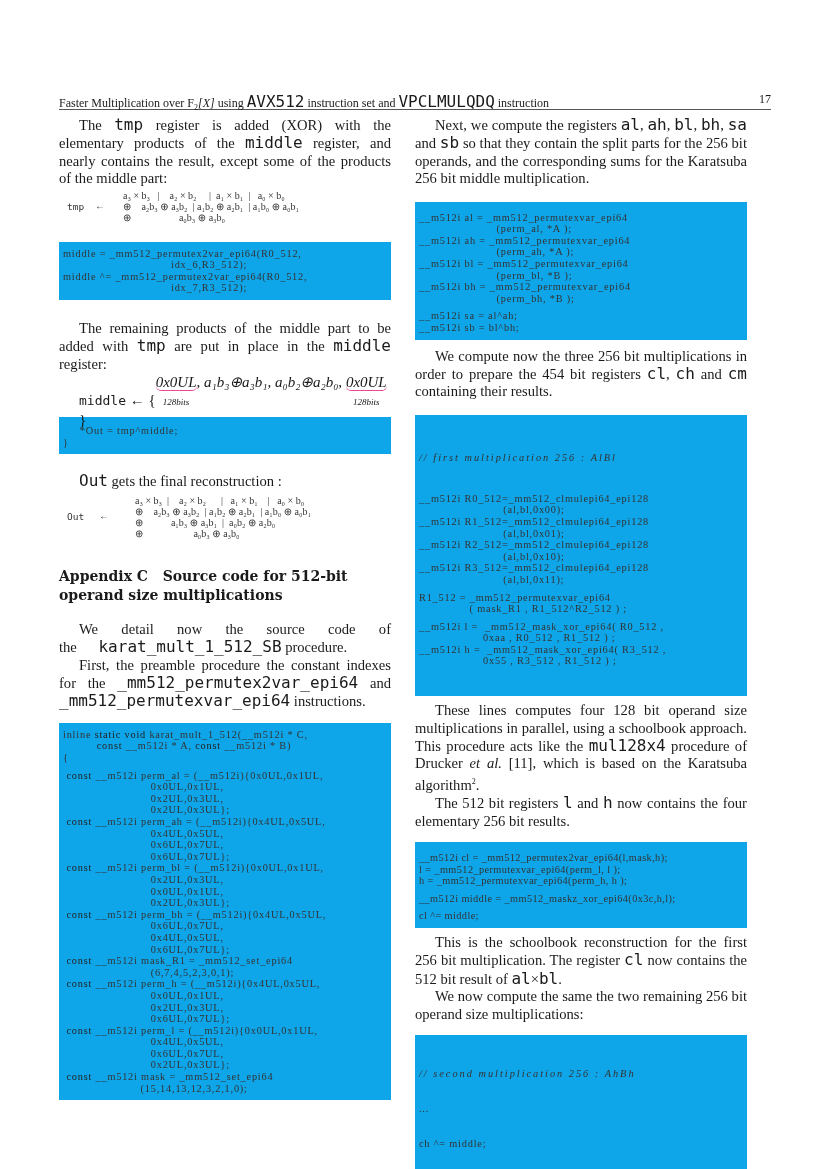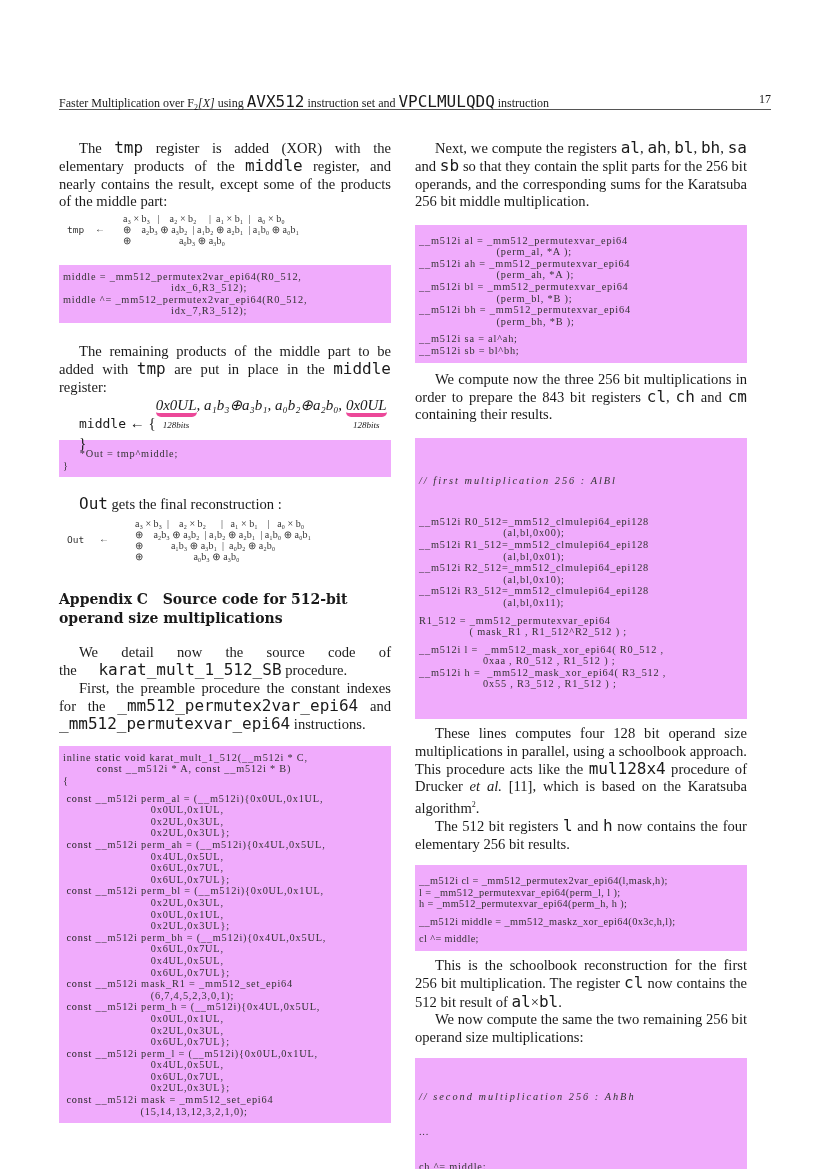--- a/index.html
+++ b/index.html
@@ -3,34 +3,34 @@
 <meta charset="utf-8">
 <style>
   html, body { margin: 0; padding: 0; background: #ffffff; }
   body { width: 827px; height: 1169px; position: relative; overflow: hidden;
          font-family: "DejaVu Serif", "Liberation Serif", serif; color: #1a1a1a; }
   .header { position: absolute; left: 59px; top: 91px; width: 712px; height: 18px;
             border-bottom: 1px solid #555; font-size: 11px; }
   .header .title { position: absolute; left: 0; top: 1px; font-family: "Liberation Serif", serif; font-size: 12px; }
   .header .pnum { position: absolute; right: 0; top: 1px; font-family: "Liberation Serif", serif; font-size: 12px; text-align: center; }
   .tt { font-family: "DejaVu Sans Mono", "Liberation Mono", monospace; font-size: 16px; }
-  .col { position: absolute; top: 139px; width: 332px; }
+  .col { position: absolute; top: 116px; width: 332px; }
   .col.left { left: 59px; }
   .col.right { left: 415px; }
   p.txt { margin: 0; font-family: "Liberation Serif", serif; font-size: 14.6px; line-height: 17.4px; text-align: justify; }
   p.indent { text-indent: 20px; }
-  .code { background: #f0abfc; margin: 0; padding: 6px 4px; font-family: "Liberation Serif", serif;
+  .code { background: #0ea5e9; margin: 0; padding: 6px 4px; font-family: "Liberation Serif", serif;
           font-size: 10.3px; line-height: 11.6px; letter-spacing: 0.8px; white-space: pre; color: #333; }
   .code b { font-weight: normal; color: #222; }
   .math { font-family: "Liberation Serif", serif; font-size: 10px; color: #333; white-space: pre; line-height: 11.4px; }
   .math .lbl { font-family: "DejaVu Sans Mono", monospace; font-size: 9.5px; }
   h3.appx { margin: 0; font-family: "DejaVu Serif", serif; font-weight: bold; font-size: 14px; line-height: 19px; }
   .brace-line { font-family: "Liberation Serif", serif; font-size: 15px; line-height: 18px; }
   .under { display: inline-block; text-align: center; }
-  .under .u { border-bottom: 4px solid #ec4899; border-radius: 0 0 5px 5px; font-style: italic; }
+  .under .u { border-bottom: 1px solid #ec4899; border-radius: 0 0 5px 5px; font-style: italic; }
   .under .sub { display: block; font-size: 9px; font-style: italic; margin-top: 2px; }
   sup { font-size: 8px; }
 </style>
 </head>
 <body>
 
 <div class="header">
   <span class="title"><span>Faster Multiplication over F</span><sub style="font-size:8px">2</sub><i>[X]</i><span> using </span><span class="tt">AVX512</span><span> instruction set and </span><span class="tt">VPCLMULQDQ</span><span> instruction</span></span>
   <span class="pnum">17</span>
 </div>
@@ -78,21 +78,21 @@
 
   <div class="code" id="code3-left" style="margin-top:12px;"><div><span>inline </span><b>static void</b><span> karat_mult_1_512(__m512i * C,</span></div><div><span>          </span><b>const</b><span> __m512i * A, </span><b>const</b><span> __m512i * B)</span></div><div>{</div><div style="height: 6px;"></div><div><span> </span><b>const</b><span> __m512i perm_al = (__m512i){0x0UL,0x1UL,</span></div><div>                          0x0UL,0x1UL,</div><div>                          0x2UL,0x3UL,</div><div>                          0x2UL,0x3UL};</div><div><span> </span><b>const</b><span> __m512i perm_ah = (__m512i){0x4UL,0x5UL,</span></div><div>                          0x4UL,0x5UL,</div><div>                          0x6UL,0x7UL,</div><div>                          0x6UL,0x7UL};</div><div><span> </span><b>const</b><span> __m512i perm_bl = (__m512i){0x0UL,0x1UL,</span></div><div>                          0x2UL,0x3UL,</div><div>                          0x0UL,0x1UL,</div><div>                          0x2UL,0x3UL};</div><div><span> </span><b>const</b><span> __m512i perm_bh = (__m512i){0x4UL,0x5UL,</span></div><div>                          0x6UL,0x7UL,</div><div>                          0x4UL,0x5UL,</div><div>                          0x6UL,0x7UL};</div><div><span> </span><b>const</b><span> __m512i mask_R1 = _mm512_set_epi64</span></div><div>                          (6,7,4,5,2,3,0,1);</div><div><span> </span><b>const</b><span> __m512i perm_h = (__m512i){0x4UL,0x5UL,</span></div><div>                          0x0UL,0x1UL,</div><div>                          0x2UL,0x3UL,</div><div>                          0x6UL,0x7UL};</div><div><span> </span><b>const</b><span> __m512i perm_l = (__m512i){0x0UL,0x1UL,</span></div><div>                          0x4UL,0x5UL,</div><div>                          0x6UL,0x7UL,</div><div>                          0x2UL,0x3UL};</div><div><span> </span><b>const</b><span> __m512i mask = _mm512_set_epi64</span></div><div>                       (15,14,13,12,3,2,1,0);</div></div>
 </div>
 
 <div class="col right">
 
   <p class="txt indent"><span>Next, we compute the registers </span><span class="tt">al</span><span>, </span><span class="tt">ah</span><span>, </span><span class="tt">bl</span><span>, </span><span class="tt">bh</span><span>, </span><span class="tt">sa</span><span> and </span><span class="tt">sb</span><span> so that they contain the split parts for the 256 bit operands, and the corresponding sums for the Karatsuba 256 bit middle multiplication.</span></p>
 
   <div class="code" id="code1-right" style="margin-top:14px;padding-top:10px;"><div>__m512i al = _mm512_permutexvar_epi64</div><div>                       (perm_al, *A );</div><div>__m512i ah = _mm512_permutexvar_epi64</div><div>                       (perm_ah, *A );</div><div>__m512i bl = _mm512_permutexvar_epi64</div><div>                       (perm_bl, *B );</div><div>__m512i bh = _mm512_permutexvar_epi64</div><div>                       (perm_bh, *B );</div><div style="height: 6px;"></div><div>__m512i sa = al^ah;</div><div>__m512i sb = bl^bh;</div></div>
 
-  <p class="txt indent" style="margin-top:8px;"><span>We compute now the three 256 bit multiplications in order to prepare the 843 bit registers </span><span class="tt">cl</span><span>, </span><span class="tt">ch</span><span> and </span><span class="tt">cm</span><span> containing their results.</span></p>
+  <p class="txt indent" style="margin-top:8px;"><span>We compute now the three 256 bit multiplications in order to prepare the 454 bit registers </span><span class="tt">cl</span><span>, </span><span class="tt">ch</span><span> and </span><span class="tt">cm</span><span> containing their results.</span></p>
 
   <div class="code" style="margin-top:14px;padding-top:14px;">
     <div style="font-style:italic;letter-spacing:2px;">// first multiplication 256 : AlBl</div>
     <div id="code2-right"><div style="height: 6px;"></div><div>__m512i R0_512=_mm512_clmulepi64_epi128</div><div>                         (al,bl,0x00);</div><div>__m512i R1_512=_mm512_clmulepi64_epi128</div><div>                         (al,bl,0x01);</div><div>__m512i R2_512=_mm512_clmulepi64_epi128</div><div>                         (al,bl,0x10);</div><div>__m512i R3_512=_mm512_clmulepi64_epi128</div><div>                         (al,bl,0x11);</div><div style="height: 6px;"></div><div>R1_512 = _mm512_permutexvar_epi64</div><div>               ( mask_R1 , R1_512^R2_512 ) ;</div><div style="height: 6px;"></div><div>__m512i l =  _mm512_mask_xor_epi64( R0_512 ,</div><div>                   0xaa , R0_512 , R1_512 ) ;</div><div>__m512i h =  _mm512_mask_xor_epi64( R3_512 ,</div><div>                   0x55 , R3_512 , R1_512 ) ;</div></div>
   </div>
 
   <p class="txt indent" style="margin-top:6px;"><span>These lines computes four 128 bit operand size multiplications in parallel, using a schoolbook approach. This procedure acts like the </span><span class="tt">mul128x4</span><span> procedure of Drucker </span><i>et al.</i><span> [11], which is based on the Karatsuba algorithm</span><sup>2</sup><span>.</span></p>
 
   <p class="txt indent"><span>The 512 bit registers </span><span class="tt">l</span><span> and </span><span class="tt">h</span><span> now contains the four elementary 256 bit results.</span></p>
 

